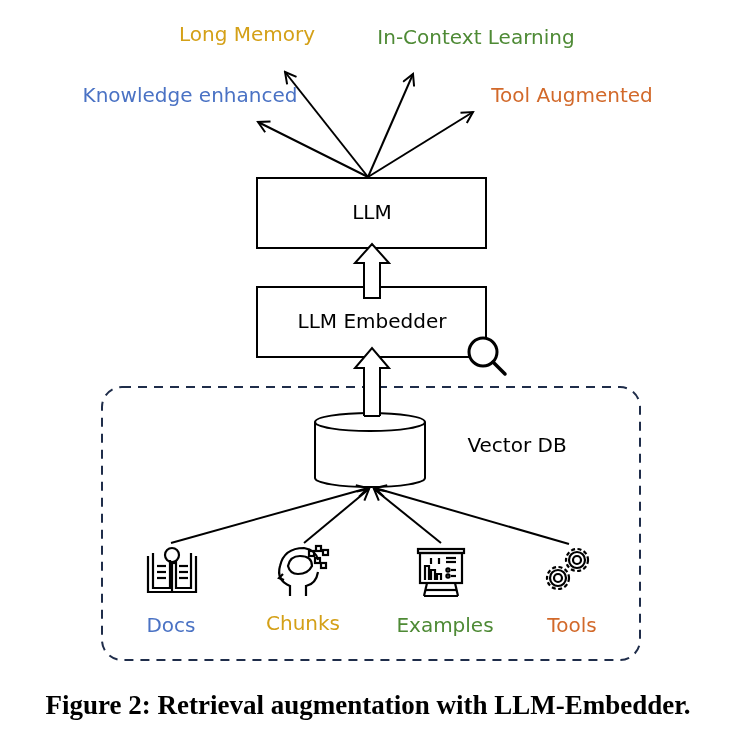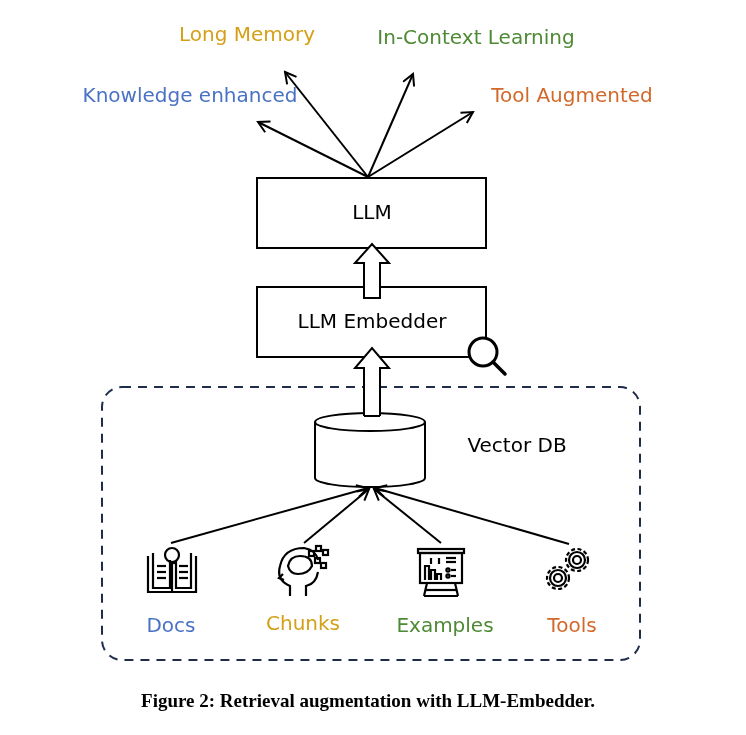--- a/index.html
+++ b/index.html
@@ -2,21 +2,21 @@
 <html><head>
 <meta charset="utf-8">
 <style>
   html, body { margin: 0; padding: 0; background: #ffffff; }
   body { width: 746px; height: 735px; position: relative; overflow: hidden; }
   svg { position: absolute; left: 0; top: 0; }
   .hand { font-family: "DejaVu Sans", sans-serif; font-size: 20px; }
   .box-label { font-family: "DejaVu Sans", sans-serif; font-size: 20px; fill: #000; }
   .caption {
     position: absolute; left: 0; top: 690px; width: 736px; text-align: center;
-    font-family: "Liberation Serif", "DejaVu Serif", serif; font-weight: bold; font-size: 19px; color: #000;
+    font-family: "Liberation Serif", "DejaVu Serif", serif; font-weight: bold; font-size: 27px; color: #000;
   }
 </style>
 </head>
 <body>
 
 <svg width="746" height="690" viewBox="0 0 746 690">
   <defs>
     <marker id="ah" markerWidth="14" markerHeight="14" refX="12" refY="7" orient="auto" markerUnits="userSpaceOnUse">
       <path d="M1,1 L12,7 L1,13" fill="none" stroke="#000" stroke-width="2"></path>
     </marker>

